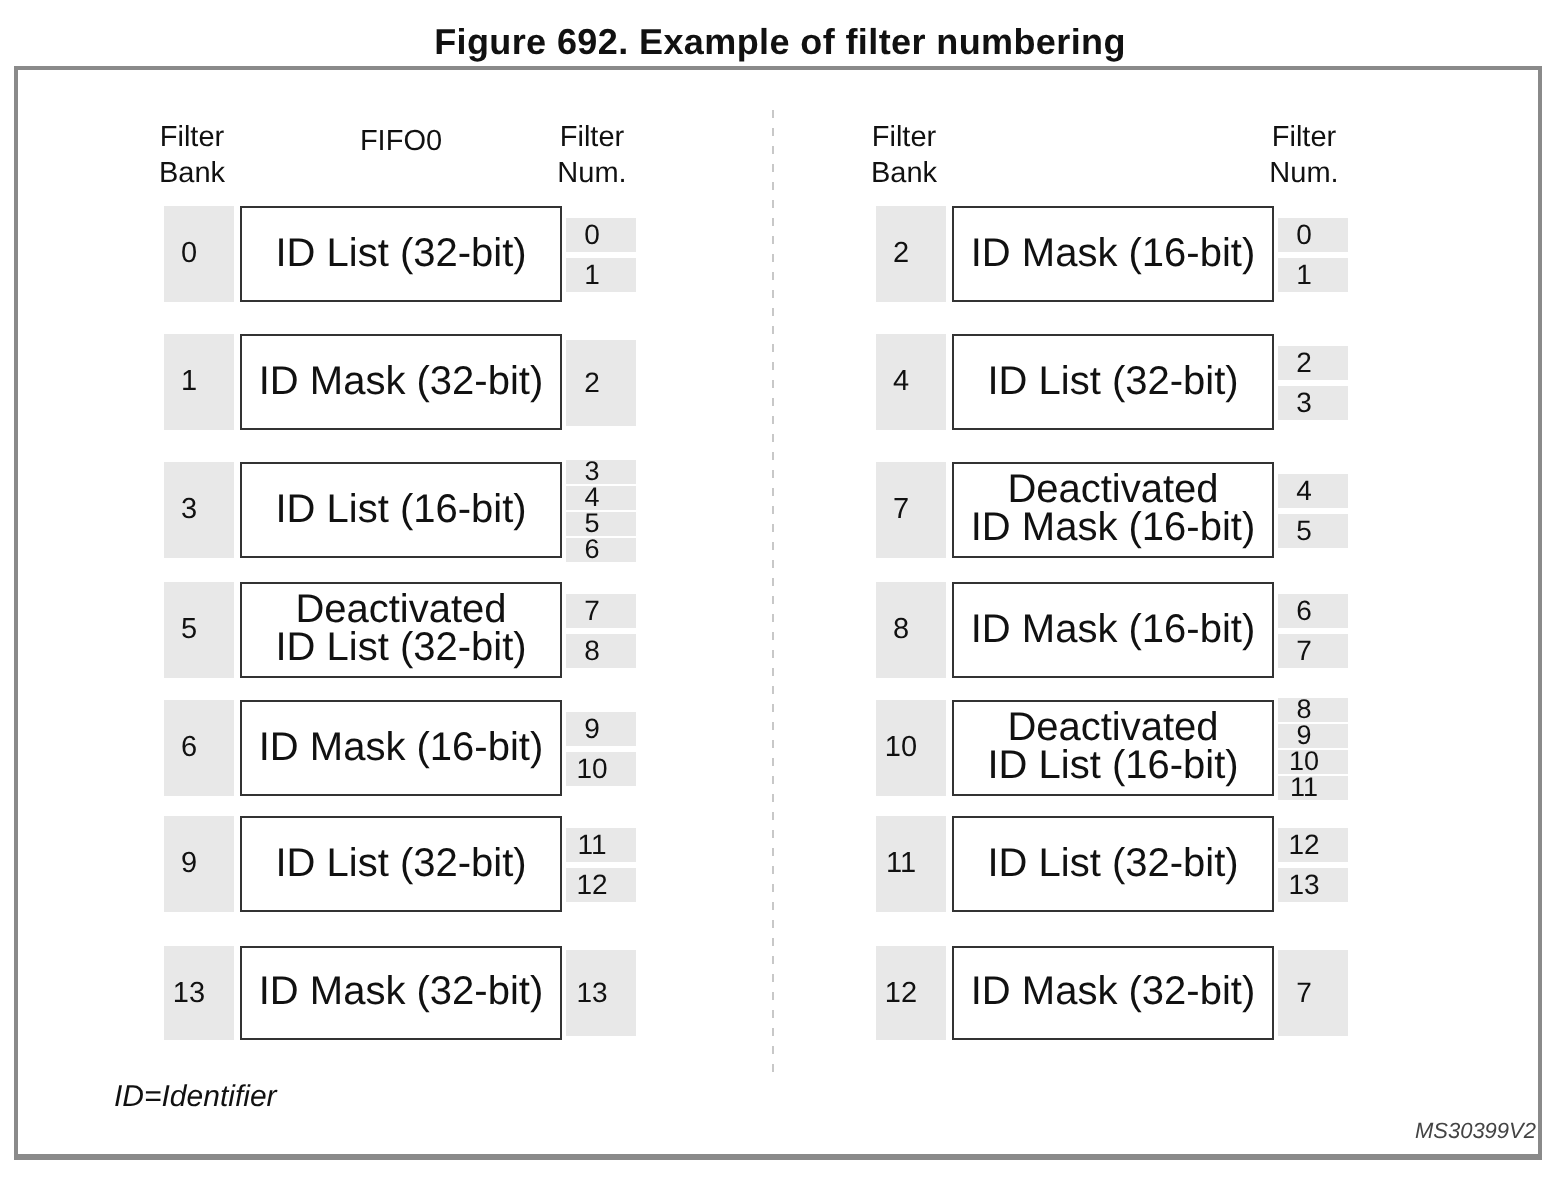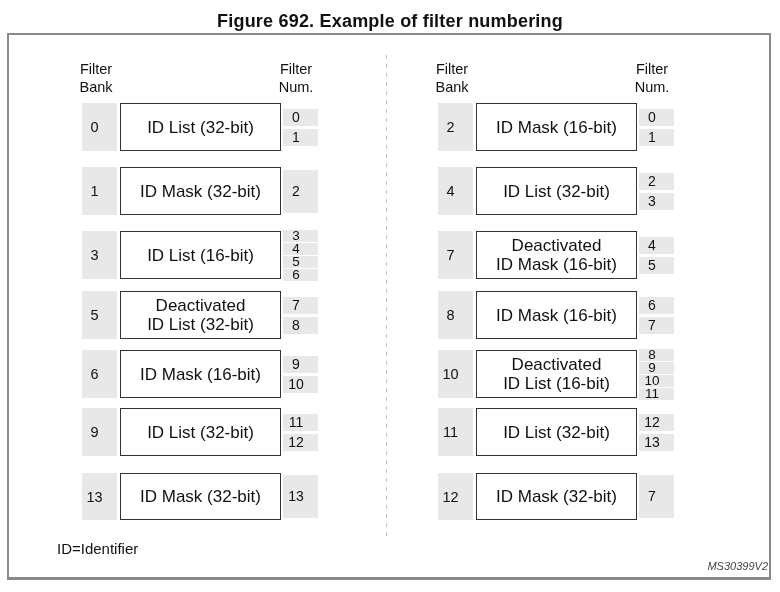--- a/index.html
+++ b/index.html
@@ -36,48 +36,49 @@
   .row{position:absolute;left:0;width:236px;}
   .bankbox{
     position:absolute;left:0;top:0;width:35px;height:100%;background:#e8e8e8;
     display:flex;align-items:center;justify-content:center;
     font-size:14.5px;padding-right:10px;box-sizing:border-box;
   }
   .mainbox{
     position:absolute;left:38px;top:0;width:161px;height:100%;
     background:#fff;border:1.5px solid #333;box-sizing:border-box;
     display:flex;flex-direction:column;align-items:center;justify-content:center;
-    font-size:17px;line-height:19px;text-align:center;
+    font-size:20px;line-height:19px;text-align:center;
   }
   .nums{
     position:absolute;left:201px;top:0;width:35px;height:100%;
     display:flex;flex-direction:column;justify-content:center;
   }
   .num{
     background:#e8e8e8;text-align:center;font-size:14px;
     padding-right:9px;box-sizing:border-box;
   }
   .n2{gap:3px;}
   .n2 .num{height:17px;line-height:17px;}
   .n1 .num{height:43px;line-height:43px;}
   .n4{gap:1px;}
   .n4 .num{height:12px;line-height:12px;font-size:13.5px;}
-  .footnote{position:absolute;left:57px;top:540px;font-size:15px;}
+  .footnote{position:absolute;left:57px;top:540px;font-size:15px;font-style:italic;}
   .watermark{position:absolute;right:12px;top:560px;font-size:11px;color:#444;font-style:italic;}
 </style>
 </head>
 <body>
 
 <div class="title">Figure 692. Example of filter numbering</div>
 <div class="frame"></div>
 <div class="divider"></div>
 
 <div class="col" id="col0">
   <div class="hdr2 hdr-bank"><span>Filter</span>
 <span>Bank</span></div>
+  <div class="hdr-fifo">FIFO0</div>
   <div class="hdr2 hdr-num"><span>Filter</span>
 <span>Num.</span></div>
 
   <div class="row" style="top:103px;height:48px">
     <div class="bankbox">0</div>
     <div class="mainbox">
         <span>ID List (32-bit)</span>
         <span></span>
       </div>
     <div class="nums n2">

